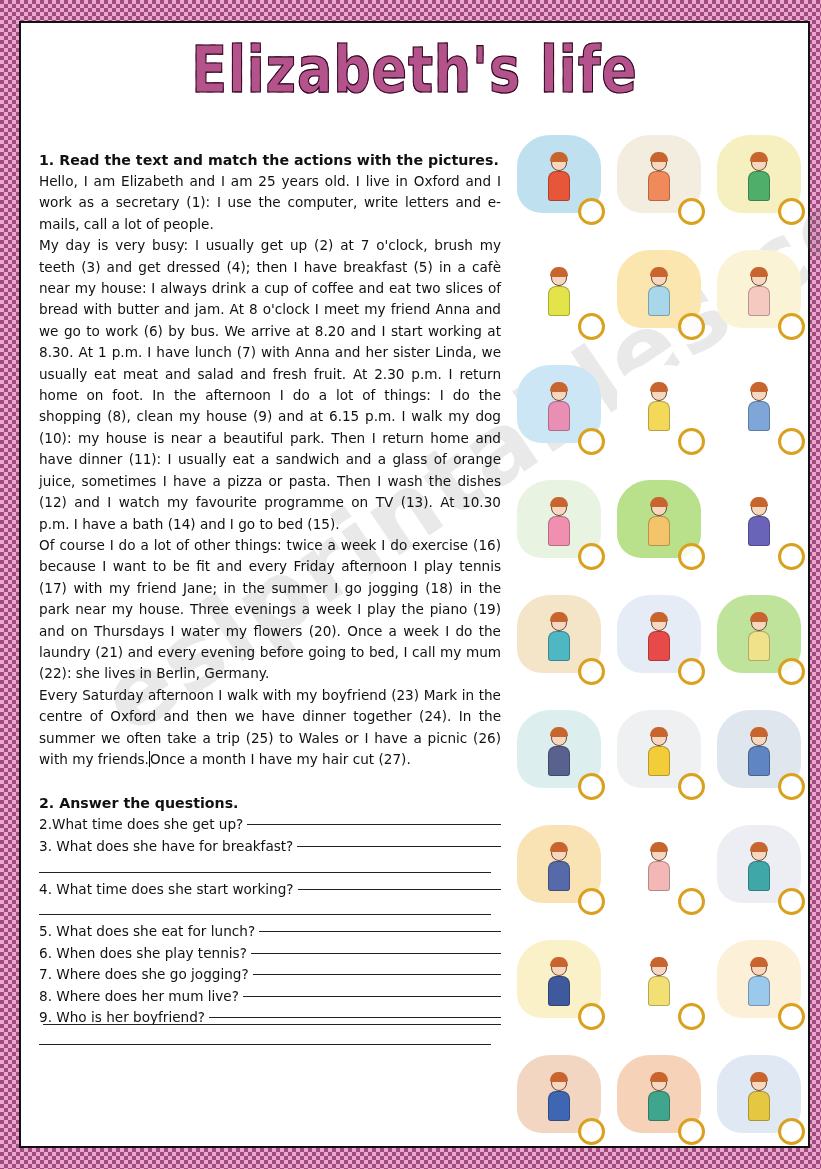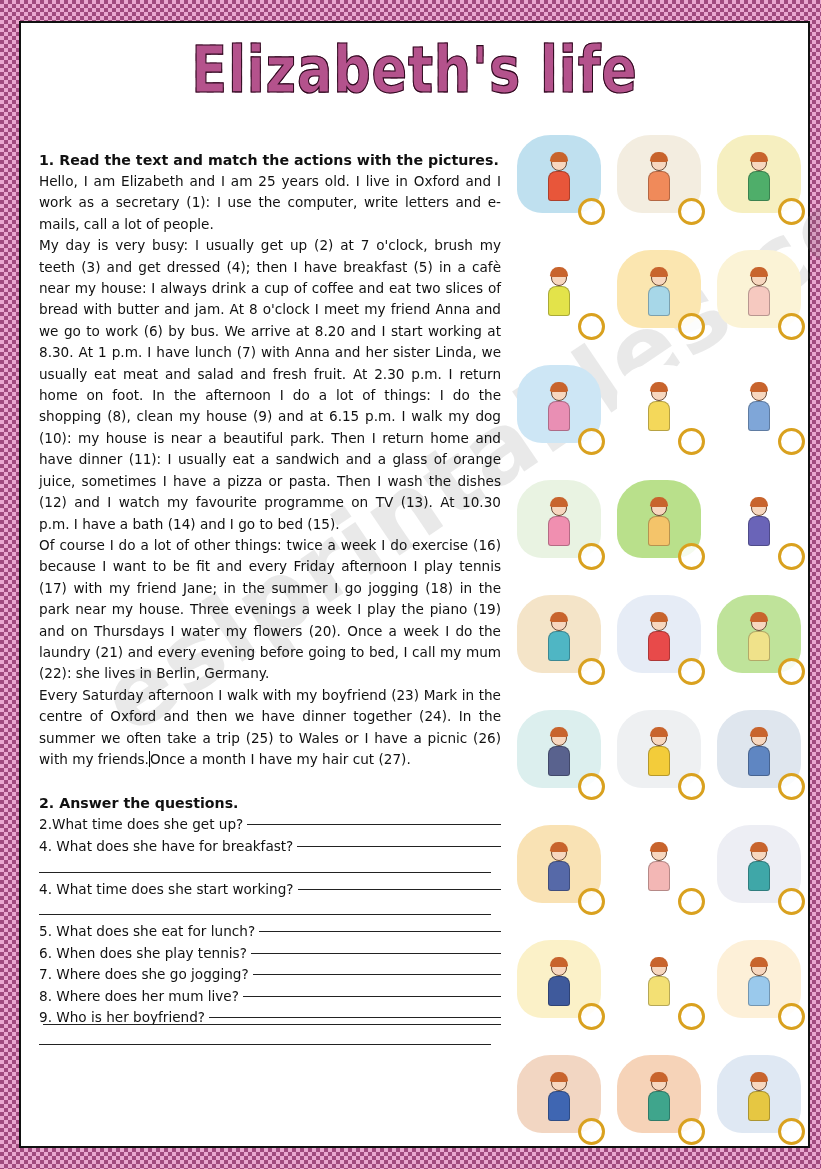--- a/index.html
+++ b/index.html
@@ -160,21 +160,21 @@
 
     <div class="spacer"></div>
 
     <div class="heading">2. Answer the questions.</div>
     <div id="questions">
         <div class="q-line">
           <span>2.What time does she get up?</span>
           <span class="blank"></span>
         </div>
         <div class="q-line">
-          <span>4. What does she have for breakfast?</span>
+          <span>3. What does she have for breakfast?</span>
           <span class="blank"></span>
         </div>
         <div class="answer-line"></div>
         <div class="q-line">
           <span>4. What time does she start working?</span>
           <span class="blank"></span>
         </div>
         <div class="answer-line"></div>
         <div class="q-line">
           <span>5. What does she eat for lunch?</span>

